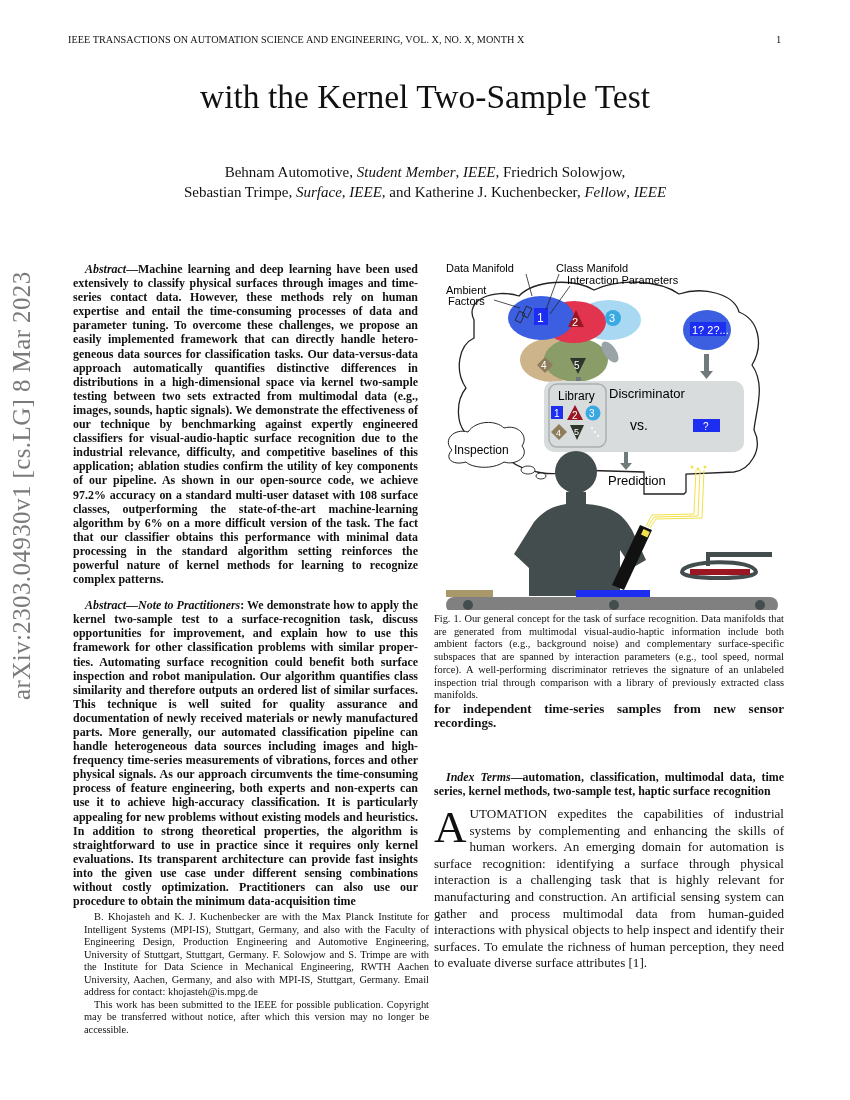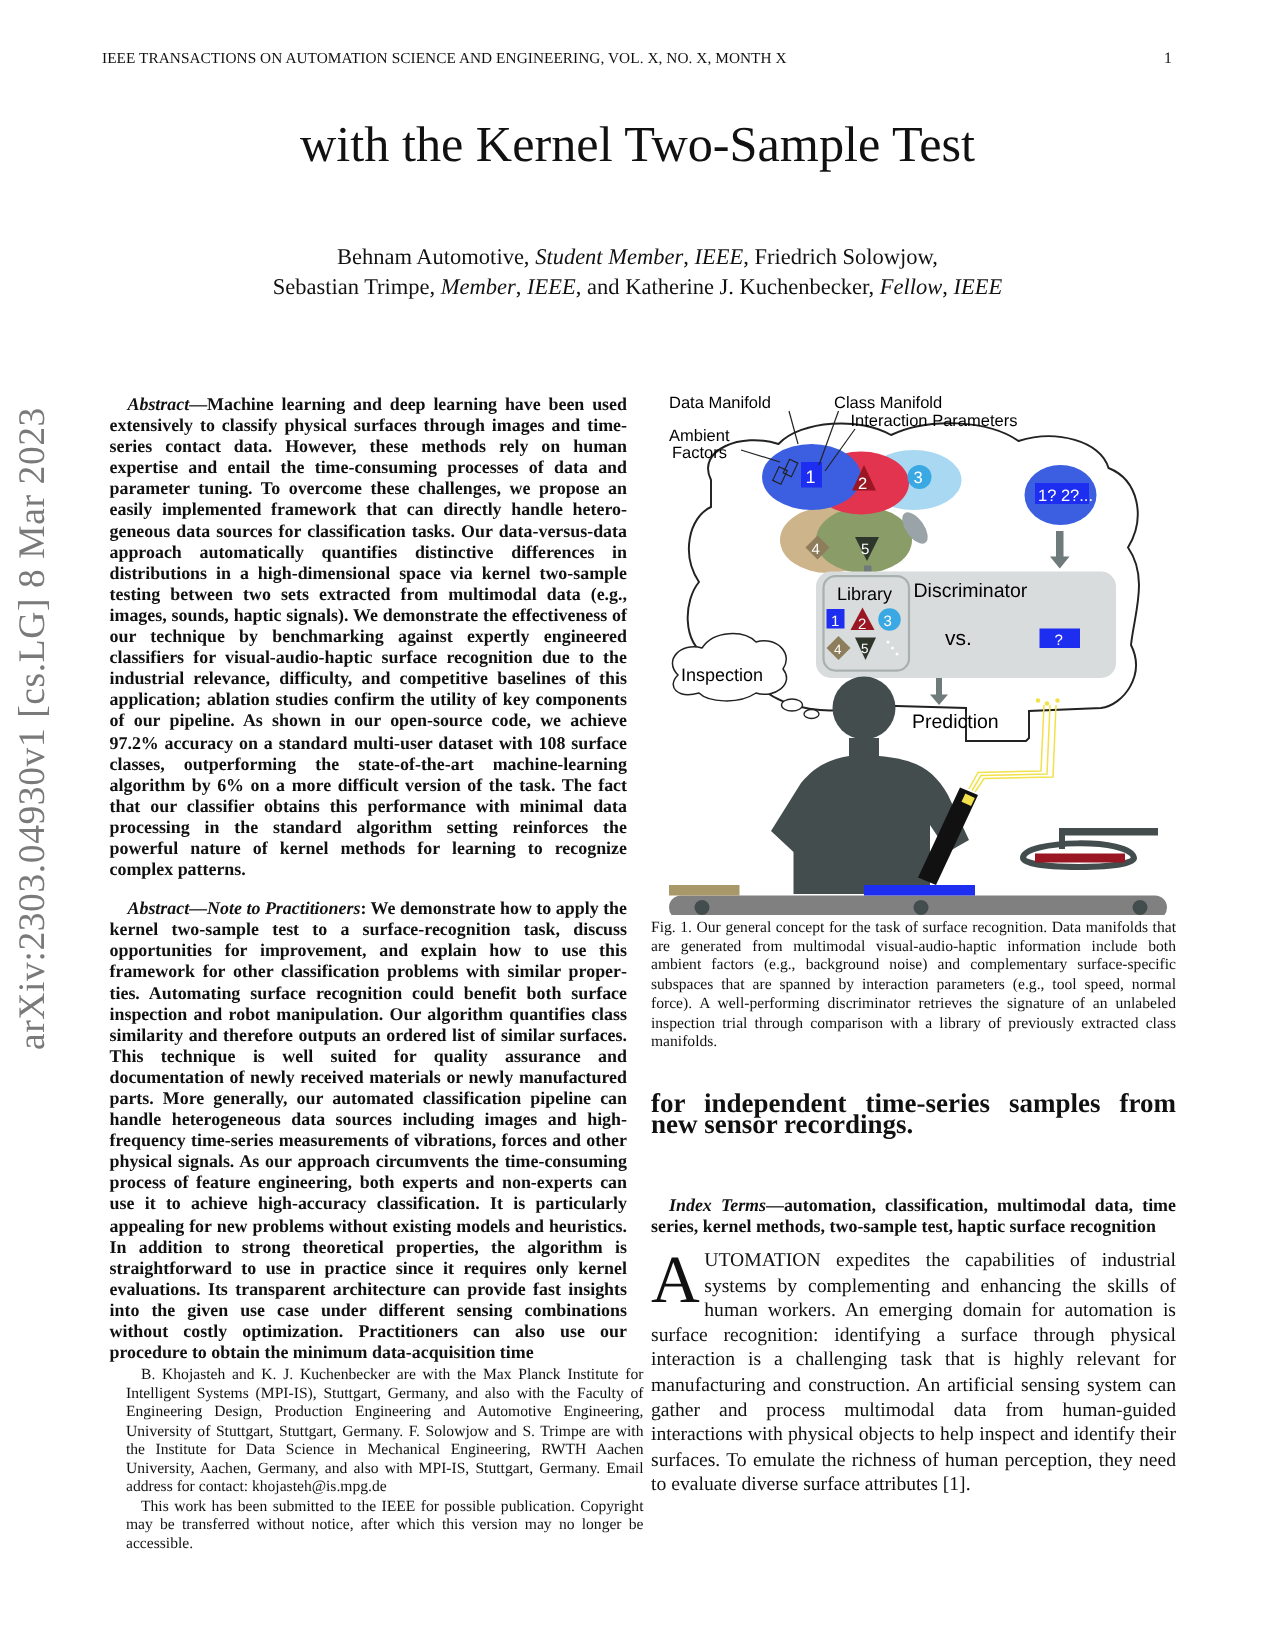--- a/index.html
+++ b/index.html
@@ -12,21 +12,21 @@
   .authors i { font-style: italic; }
   .col-left { position: absolute; left: 73px; top: 262px; width: 345px; }
   .col-right { position: absolute; left: 434px; top: 260px; width: 350px; }
   .abstract { font-weight: bold; font-size: 11.95px; line-height: 14.1px; text-align: justify; text-indent: 12px; margin: 0; hyphens: manual; }
   .abstract .lead { font-style: italic; }
   .abstract + .abstract { margin-top: 12px; }
   .footnotes { position: absolute; left: 84px; top: 911px; width: 345px; font-size: 10.4px; line-height: 12.55px; text-align: justify; }
   .footnotes p { margin: 0; text-indent: 10px; }
   .figure { position: relative; width: 356px; height: 350px; }
   .caption { font-size: 10.4px; line-height: 12.7px; text-align: justify; margin-top: 3px; }
-  .abs-cont { font-weight: bold; font-size: 18px; line-height: 14px; text-align: justify; margin-top: 26px; }
+  .abs-cont { font-weight: bold; font-size: 13px; line-height: 14px; text-align: justify; }
   .index-terms { font-weight: bold; font-size: 11.95px; line-height: 14.1px; text-align: justify; text-indent: 12px; margin-top: 40px; }
   .index-terms .lead { font-style: italic; }
   .section-head { text-align: center; font-size: 12.5px; margin-top: 38px; letter-spacing: 0.3px; }
   .section-head .sc { font-variant: small-caps; }
   .intro { font-size: 13.1px; line-height: 16.6px; text-align: justify; margin-top: 8px; }
   .dropcap { float: left; font-size: 45px; line-height: 36px; margin: 3px 3px 0 0; }
   svg text { font-family: "Liberation Sans", "DejaVu Sans", sans-serif; }
 </style>
 </head>
 <body>
@@ -35,21 +35,21 @@
 <div class="page-num">1</div>
 
 <div class="arxiv-stamp">arXiv:2303.04930v1  [cs.LG]  8 Mar 2023</div>
 
 <div class="title">
   <div>with the Kernel Two-Sample Test</div>
 </div>
 
 <div class="authors">
   <div><span>Behnam Automotive, </span><i>Student Member</i><span>, </span><i>IEEE</i><span>, Friedrich Solowjow,</span></div>
-  <div><span>Sebastian Trimpe, </span><i>Member</i><span>, </span><i>IEEE</i><span>, and Katherine J. Kuchenbecker, </span><i>Fellow</i><span>, </span><i>IEEE</i></div>
+  <div><span>Sebastian Trimpe, </span><i>Surface</i><span>, </span><i>IEEE</i><span>, and Katherine J. Kuchenbecker, </span><i>Fellow</i><span>, </span><i>IEEE</i></div>
 </div>
 
 <div class="col-left">
   <p class="abstract"><span class="lead">Abstract</span><span>—Machine learning and deep learning have been used extensively to classify physical surfaces through images and time-series contact data. However, these methods rely on human expertise and entail the time-consuming processes of data and parameter tuning. To overcome these challenges, we propose an easily implemented framework that can directly handle hetero­geneous data sources for classification tasks. Our data-versus-data approach automatically quantifies distinctive differences in distributions in a high-dimensional space via kernel two-sample testing between two sets extracted from multimodal data (e.g., images, sounds, haptic signals). We demonstrate the effectiveness of our technique by benchmarking against expertly engineered classifiers for visual-audio-haptic surface recognition due to the industrial relevance, difficulty, and competitive baselines of this application; ablation studies confirm the utility of key components of our pipeline. As shown in our open-source code, we achieve 97.2% accuracy on a standard multi-user dataset with 108 surface classes, outperforming the state-of-the-art machine-learning algorithm by 6% on a more difficult version of the task. The fact that our classifier obtains this performance with minimal data processing in the standard algorithm setting reinforces the powerful nature of kernel methods for learning to recognize complex patterns.</span></p>
   <p class="abstract"><span class="lead">Abstract—Note to Practitioners</span><span>: We demonstrate how to apply the kernel two-sample test to a surface-recognition task, discuss opportunities for improvement, and explain how to use this framework for other classification problems with similar proper­ties. Automating surface recognition could benefit both surface inspection and robot manipulation. Our algorithm quantifies class similarity and therefore outputs an ordered list of similar surfaces. This technique is well suited for quality assurance and documentation of newly received materials or newly manufac­tured parts. More generally, our automated classification pipeline can handle heterogeneous data sources including images and high-frequency time-series measurements of vibrations, forces and other physical signals. As our approach circumvents the time-consuming process of feature engineering, both experts and non-experts can use it to achieve high-accuracy classification. It is particularly appealing for new problems without existing models and heuristics. In addition to strong theoretical properties, the algorithm is straightforward to use in practice since it requires only kernel evaluations. Its transparent architecture can provide fast insights into the given use case under different sensing combinations without costly optimization. Practitioners can also use our procedure to obtain the minimum data-acquisition time</span></p>
 </div>
 
 <div class="footnotes">
   <p>B. Khojasteh and K. J. Kuchenbecker are with the Max Planck Institute for Intelligent Systems (MPI-IS), Stuttgart, Germany, and also with the Faculty of Engineering Design, Production Engineering and Automotive Engineering, University of Stuttgart, Stuttgart, Germany. F. Solowjow and S. Trimpe are with the Institute for Data Science in Mechanical Engineering, RWTH Aachen University, Aachen, Germany, and also with MPI-IS, Stuttgart, Germany. Email address for contact: khojasteh@is.mpg.de</p>
   <p>This work has been submitted to the IEEE for possible publication. Copyright may be transferred without notice, after which this version may no longer be accessible.</p>

